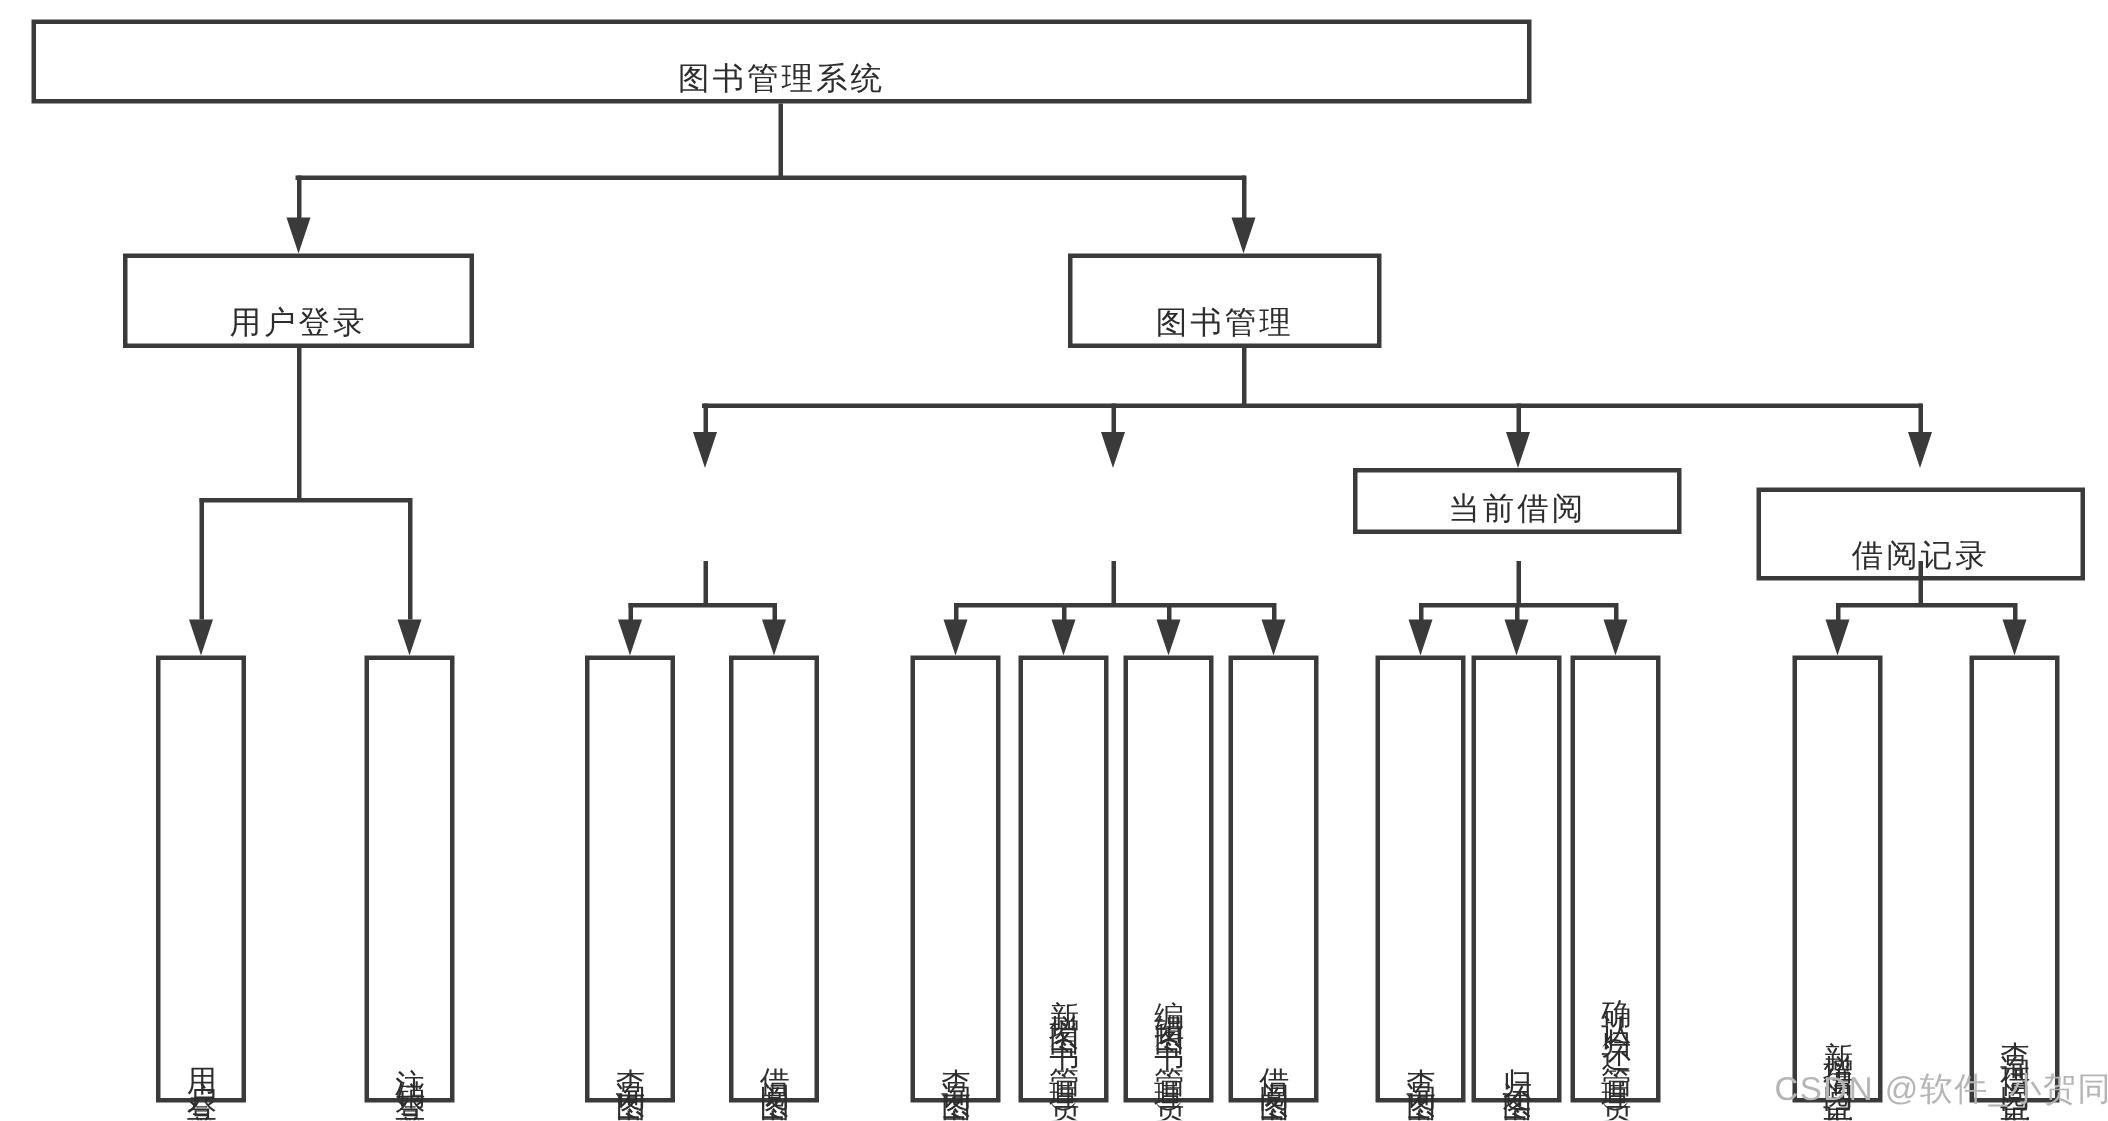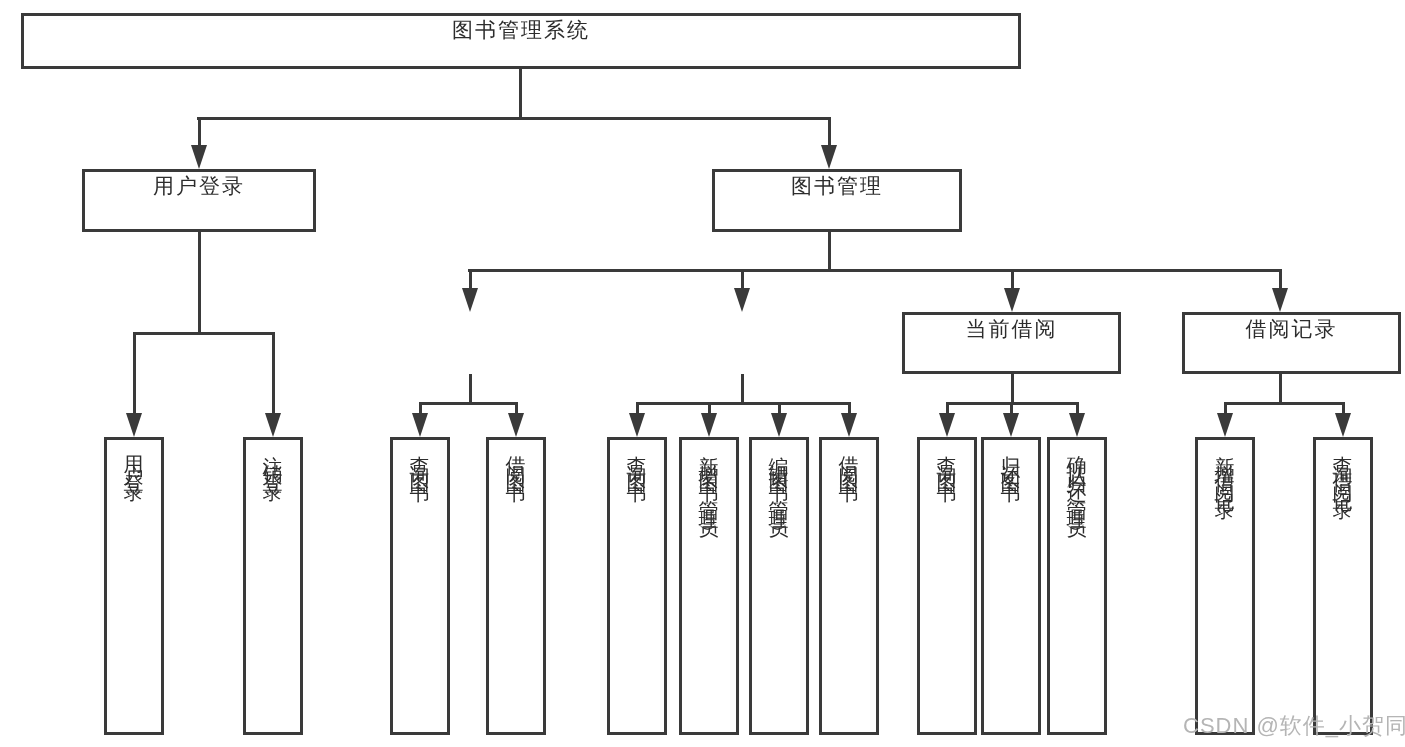--- a/index.html
+++ b/index.html
@@ -3,21 +3,21 @@
 <meta charset="utf-8">
 <style>
   html,body{margin:0;padding:0;background:#ffffff;}
   #stage{
     position:relative;width:1405px;height:747px;background:#ffffff;
     font-family:"Liberation Sans","DejaVu Sans",sans-serif;
     overflow:hidden;color:#2d2d2d;
   }
   .box{
     position:absolute;background:#ffffff;border:3px solid #3a3a3a;
-    box-sizing:border-box;display:flex;align-items:flex-start;justify-content:center;
+    box-sizing:border-box;display:flex;align-items:flex-end;justify-content:center;
   }
   .h-label{font-size:21px;letter-spacing:2px;white-space:nowrap;}
   .v-label{
     writing-mode:vertical-rl;text-orientation:mixed;
     font-size:20px;letter-spacing:9px;line-height:1;white-space:nowrap;
   }
   .hline,.vline{position:absolute;background:#3a3a3a;}
   .hline{height:3px;}
   .vline{width:3px;}
   .arrow{
@@ -42,21 +42,21 @@
   <div class="vline" style="left:519px;top:69px;height:50px;"></div>
   <div class="hline" style="left:197px;top:117px;width:633px;"></div>
   <div class="vline" style="left:198px;top:117px;height:30px;"></div>
   <div class="arrow" style="left:191px;top:145px;"></div>
   <div class="vline" style="left:828px;top:117px;height:30px;"></div>
   <div class="arrow" style="left:821px;top:145px;"></div>
 
   <div class="box" style="left:82px;top:169px;width:234px;height:63px;">
     <span class="h-label">用户登录</span>
   </div>
-  <div class="box" style="left:712px;top:169px;width:250px;height:63px;">
+  <div class="box" style="left:712px;top:169px;width:209px;height:63px;">
     <span class="h-label">图书管理</span>
   </div>
 
   <div class="vline" style="left:198px;top:232px;height:102px;"></div>
   <div class="hline" style="left:133px;top:332px;width:141px;"></div>
   <div class="vline" style="left:133px;top:332px;height:81px;"></div>
   <div class="arrow" style="left:126px;top:413px;"></div>
   <div class="vline" style="left:272px;top:332px;height:81px;"></div>
   <div class="arrow" style="left:265px;top:413px;"></div>
 
@@ -64,24 +64,24 @@
   <div class="hline" style="left:468px;top:269px;width:813px;"></div>
   <div class="vline" style="left:469px;top:269px;height:21px;"></div>
   <div class="arrow" style="left:462px;top:288px;"></div>
   <div class="vline" style="left:741px;top:269px;height:21px;"></div>
   <div class="arrow" style="left:734px;top:288px;"></div>
   <div class="vline" style="left:1011px;top:269px;height:21px;"></div>
   <div class="arrow" style="left:1004px;top:288px;"></div>
   <div class="vline" style="left:1279px;top:269px;height:21px;"></div>
   <div class="arrow" style="left:1272px;top:288px;"></div>
 
-  <div class="box" style="left:902px;top:312px;width:219px;height:62px;">
+  <div class="box" style="left:902px;top:312px;width:219px;height:44px;">
     <span class="h-label">当前借阅</span>
   </div>
-  <div class="box" style="left:1171px;top:312px;width:219px;height:62px;margin-left:11px;">
+  <div class="box" style="left:1171px;top:325px;width:219px;height:62px;">
     <span class="h-label">借阅记录</span>
   </div>
 
   <div class="vline" style="left:469px;top:374px;height:30px;"></div>
   <div class="vline" style="left:741px;top:374px;height:30px;"></div>
   <div class="vline" style="left:1011px;top:374px;height:30px;"></div>
   <div class="vline" style="left:1279px;top:374px;height:30px;"></div>
 
   <div class="hline" style="left:419px;top:402px;width:99px;"></div>
   <div class="hline" style="left:636px;top:402px;width:214px;"></div>

